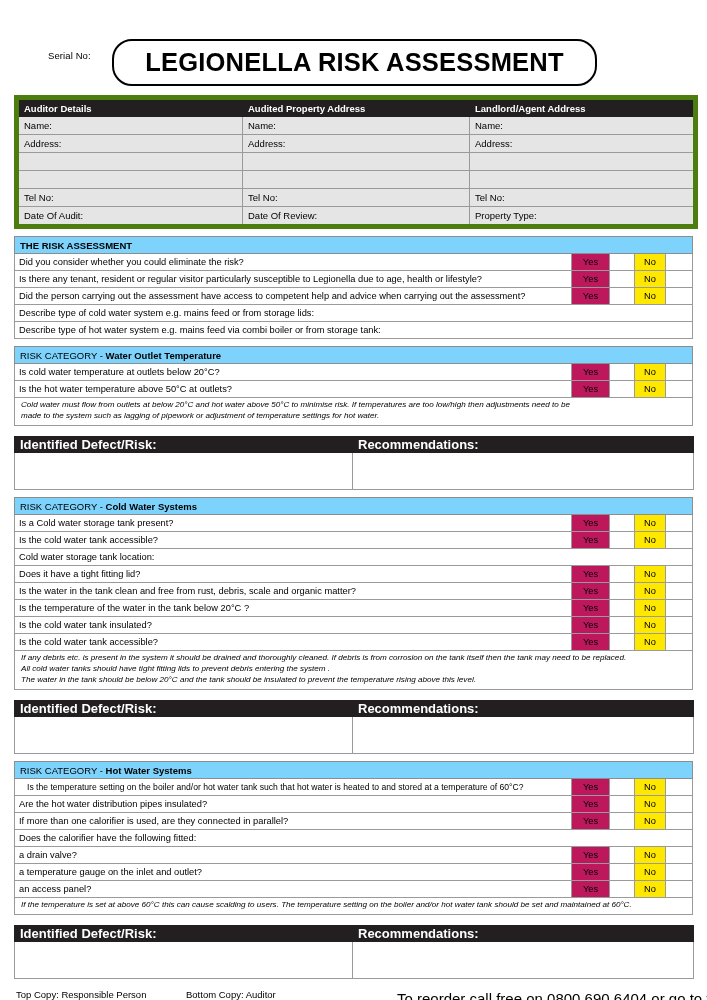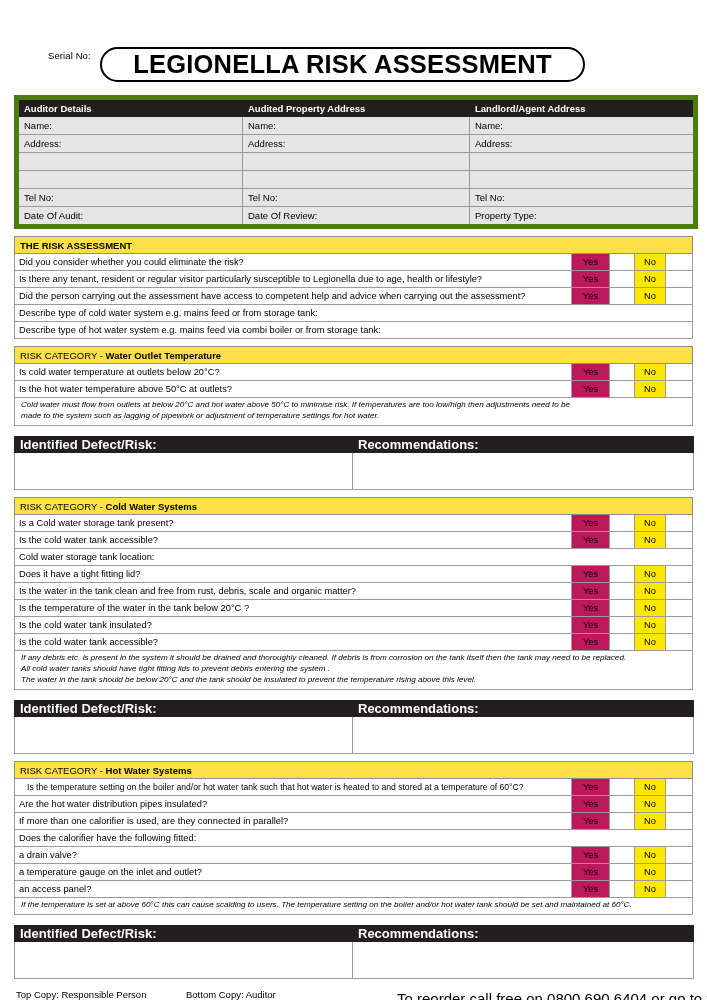--- a/index.html
+++ b/index.html
@@ -32,31 +32,30 @@
   .serial-no {
     position: absolute;
     left: 34px;
     top: 12px;
     font-size: 9.5px;
     letter-spacing: 0.1px;
     white-space: nowrap;
   }
   .title-pill {
     position: absolute;
-    left: 86px;
+    left: 98px;
     top: 1px;
     width: 485px;
-    height: 35px;
+    height: 47px;
     border: 2px solid #000;
     border-radius: 20px;
     box-sizing: border-box;
     display: flex;
     align-items: center;
     justify-content: center;
-    margin-top: 8px;
   }
   .title-text {
     font-size: 25.5px;
     font-weight: bold;
     letter-spacing: 0.2px;
     white-space: nowrap;
     line-height: 1;
   }
 
   
@@ -91,21 +90,21 @@
     padding: 0 5px;
     background: #e5e5e5;
   }
 
   
   .sec-table {
     margin-top: 7px;
     border: 1px solid #555;
   }
   .band {
-    background: #fde047;
+    background: #7dd3fc;
     height: 15px;
     font-size: 9.5px;
     padding: 1px 5px 0 5px;
     border-color: #8d8d8d;
     white-space: nowrap;
   }
   .band .band-pre { font-weight: normal; }
   .band .band-name { font-weight: bold; }
   .band-title { font-weight: bold; }
 
@@ -264,21 +263,21 @@
             <td class="box-last"></td>
           </tr>
           <tr>
             <td class="q">Did the person carrying out the assessment have access to competent help and advice when carrying out the assessment?</td>
             <td class="yes">Yes</td>
             <td class="box"></td>
             <td class="no">No</td>
             <td class="box-last"></td>
           </tr>
           <tr>
-            <td class="q" colspan="5">Describe type of cold water system e.g. mains feed or from storage tank:</td>
+            <td class="q" colspan="5">Describe type of cold water system e.g. mains feed or from storage lids:</td>
           </tr>
           <tr>
             <td class="q" colspan="5">Describe type of hot water system e.g. mains feed via combi boiler or from storage tank:</td>
           </tr>
         </tbody>
       </table>
       <table class="sec-table">
         <colgroup>
           <col>
           <col style="width:38px">

